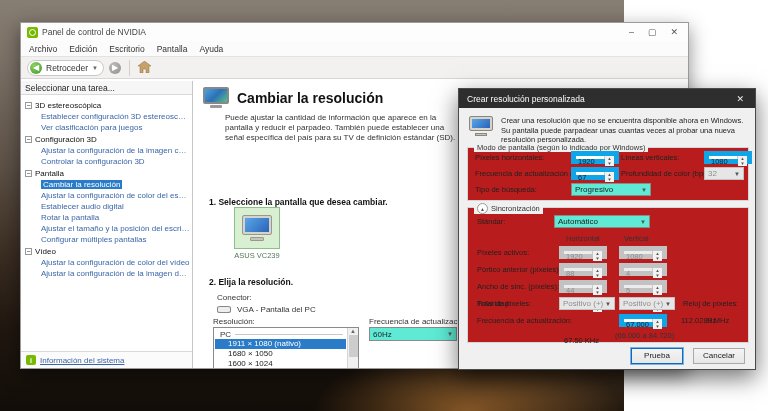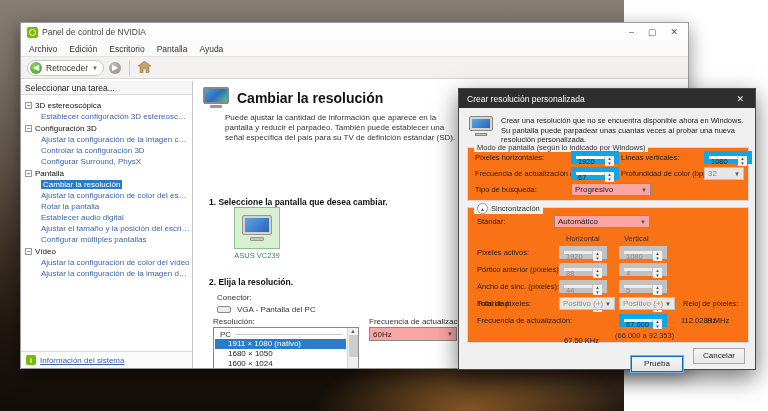--- a/index.html
+++ b/index.html
@@ -67,51 +67,51 @@
   .vga-row { position:absolute; left:24px; top:224px; display:flex; align-items:center; gap:6px; font-size:8px; color:#333; }
   .vga-ic { width:14px; height:7px; border:1px solid #888; border-radius:3px/2px; background:#eee; }
   .listbox { position:absolute; left:20px; top:246px; width:146px; height:73px; border:1px solid #8a8a8a; background:#fff; display:flex; }
   .lrows { flex:1; padding-top:1px; font-size:8px; overflow:hidden; }
   .lgroup { display:flex; align-items:center; gap:4px; padding:1px 4px 0 6px; color:#333; }
   .lgroup .ln { flex:1; border-top:1px solid #c9c9c9; }
   .lrow { padding:0 2px 0 14px; height:10px; line-height:10px; color:#222; white-space:nowrap; }
   .lrow.sel { background:#2a7cc9; color:#fff; margin:0 1px; padding-left:13px; }
   .lscroll { width:11px; background:#f0f0f0; border-left:1px solid #d5d5d5; display:flex; flex-direction:column; align-items:center; font-size:6px; color:#666; }
   .lscroll .thumb { width:9px; height:22px; background:#cdcdcd; margin-top:1px; }
-  .combo { border:1px solid #8a8a8a; background:#fca5a5; display:flex; align-items:center; font-size:8px; color:#222; padding:0 3px; height:14px; }
+  .combo { border:1px solid #8a8a8a; background:#5eead4; display:flex; align-items:center; font-size:8px; color:#222; padding:0 3px; height:14px; }
   .combo .cv { flex:1; }
   .combo .ca { font-size:6px; color:#555; }
   .freq-combo { position:absolute; left:176px; top:246px; width:88px; }
   .btn { background:linear-gradient(180deg,#f4f4f4,#e7e7e7); border:1px solid #a9a9a9; font-size:8px; color:#222; text-align:center; }
   
   #dlg { position:absolute; left:458px; top:88px; width:298px; height:282px; background:#f0f0f0; border:1px solid #4a4a4a; box-shadow:0 8px 22px rgba(0,0,0,.55); font-size:8px; color:#222; }
   .dtitle { height:19px; background:#2e2e2e; color:#fff; display:flex; align-items:center; padding:0 8px; font-size:8.5px; }
   .dtitle .t { flex:1; }
   .dclose { color:#eee; font-size:9px; padding:0 3px; }
   .dintro { position:absolute; left:10px; top:27px; display:flex; gap:8px; width:280px; }
   .dmon { width:24px; height:20px; position:relative; flex:none; }
   .dmon .f { position:absolute; left:0; top:0; width:24px; height:15px; background:#d6d3cc; border:1px solid #8a877f; border-radius:2px; padding:2px; }
   .dmon .f i { display:block; width:100%; height:100%; background:linear-gradient(135deg,#5aa7e8,#2b62b8); }
   .dmon .s { position:absolute; left:6px; bottom:0; width:12px; height:3px; background:#c7c4bd; border:1px solid #8a877f; }
   .dintro .tx { font-size:7.5px; line-height:9.5px; color:#222; }
-  .groupbox { position:absolute; border:1px solid #d6d6d6; background:#f97316; }
+  .groupbox { position:absolute; border:1px solid #d6d6d6; background:#b91c1c; }
   .gb-label { position:absolute; left:6px; top:-5px; background:#f0f0f0; padding:0 3px; font-size:7.5px; color:#333; }
   .drow { position:absolute; display:flex; align-items:center; font-size:7.5px; color:#222; }
   .spin { display:inline-flex; height:13px; border:5px solid #0ea5e9; background:#fff; }
   .spin .v { width:28px; padding:0 2px; font-size:7.5px; line-height:11px; color:#222; }
   .spin .b { width:10px; display:flex; flex-direction:column; border-left:1px solid #c9c9c9; }
   .spin .b span { flex:1; font-size:4.5px; line-height:5px; text-align:center; color:#555; background:#f2f2f2; }
   .spin.dis { background:#ececec; border-color:#c2c2c2; }
   .spin.dis .v { color:#8d8d8d; }
   .combo.dis { background:#e6e6e6; border-color:#c2c2c2; color:#8f8f8f; }
   .sync-toggle { width:11px; height:11px; border-radius:50%; border:1px solid #9a9a9a; background:#fdfdfd; display:inline-flex; align-items:center; justify-content:center; font-size:5px; color:#555; }
   .colhead { position:absolute; font-size:7.5px; color:#333; }
   .static { font-size:7.5px; color:#222; }
   .dbtn { position:absolute; width:52px; height:16px; line-height:14px; }
-  .dbtn.focus { border:1px solid #0b6bc2; box-shadow:0 0 0 1px #7ab3e0;margin-top:8px; }
+  .dbtn.focus { border:1px solid #0b6bc2; box-shadow:0 0 0 1px #7ab3e0; }
 </style>
 </head>
 <body>
 
 <div id="desktop">
 
   <div id="win">
 
     <div class="titlebar">
       <span class="nv-logo"></span>
@@ -149,35 +149,35 @@
     <div class="wbody">
 
       <div class="sidebar">
         <div class="sb-head">Seleccionar una tarea...</div>
         <div class="sb-tree">
             <div class="tg">
               <span class="expander">−</span>
               <span>3D estereoscópica</span>
             </div>
             <div class="tc"><span class="lbl">Establecer configuración 3D estereoscópica</span></div>
+            <div class="tc"><span class="lbl">Ver clasificación para juegos</span></div>
             <div class="tg">
               <span class="expander">−</span>
               <span>Configuración 3D</span>
             </div>
             <div class="tc"><span class="lbl">Ajustar la configuración de la imagen con vista previa</span></div>
             <div class="tc"><span class="lbl">Controlar la configuración 3D</span></div>
-            <div class="tc"><span class="lbl">Configurar Surround, PhysX</span></div>
             <div class="tg">
               <span class="expander">−</span>
               <span>Pantalla</span>
             </div>
             <div class="tc sel"><span class="lbl">Cambiar la resolución</span></div>
             <div class="tc"><span class="lbl">Ajustar la configuración de color del escritorio</span></div>
+            <div class="tc"><span class="lbl">Establecer audio digital</span></div>
             <div class="tc"><span class="lbl">Rotar la pantalla</span></div>
-            <div class="tc"><span class="lbl">Establecer audio digital</span></div>
             <div class="tc"><span class="lbl">Ajustar el tamaño y la posición del escritorio</span></div>
             <div class="tc"><span class="lbl">Configurar múltiples pantallas</span></div>
             <div class="tg">
               <span class="expander">−</span>
               <span>Vídeo</span>
             </div>
             <div class="tc"><span class="lbl">Ajustar la configuración de color del vídeo</span></div>
             <div class="tc"><span class="lbl">Ajustar la configuración de la imagen de vídeo</span></div>
           </div>
         <div class="sb-foot">
@@ -417,18 +417,18 @@
       <span class="spin">
           <span class="v">67.000</span>
           <span class="b">
             <span>▲</span>
             <span>▼</span>
           </span>
         </span>
       <span style="margin-left:20px;padding-left:20px;">Hz</span>
     </div>
     <div class="static drow" style="left:222px; top:227px;">112.0289 MHz</div>
-    <div class="drow" style="left:156px; top:242px; color:#333;">(66.000 a 92.353)</div>
+    <div class="drow" style="left:156px; top:242px; color:#333;">(66.000 a 84.720)</div>
 
     <div class="btn dbtn focus" style="left:172px; top:259px;">Prueba</div>
     <div class="btn dbtn" style="left:234px; top:259px;">Cancelar</div>
   </div>
 </div>
 
 </body></html>

